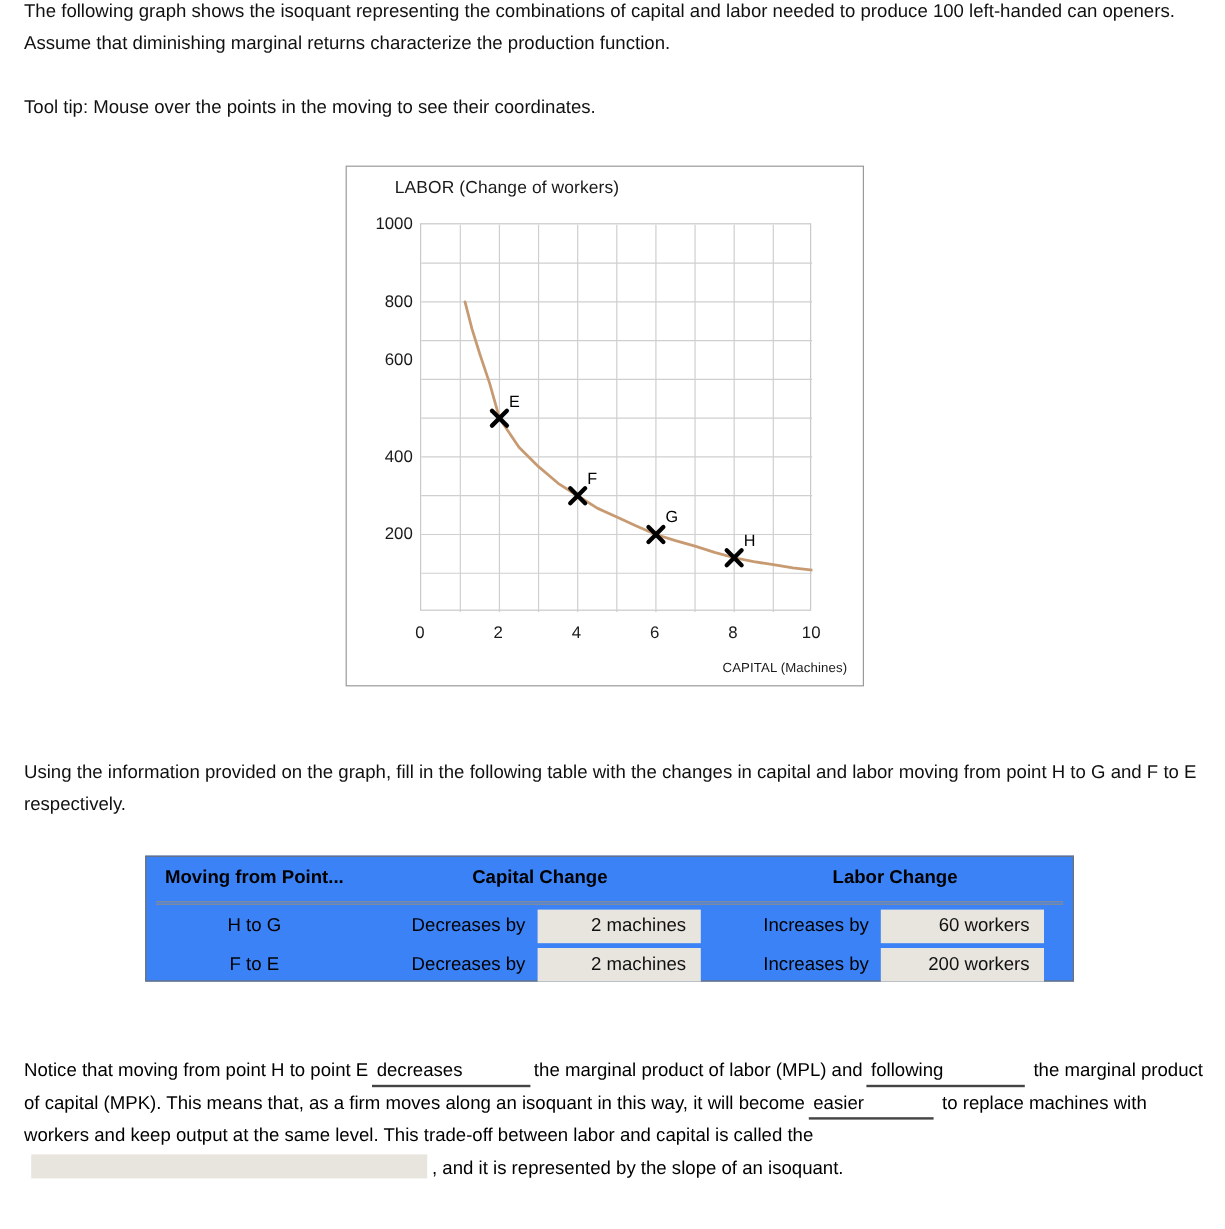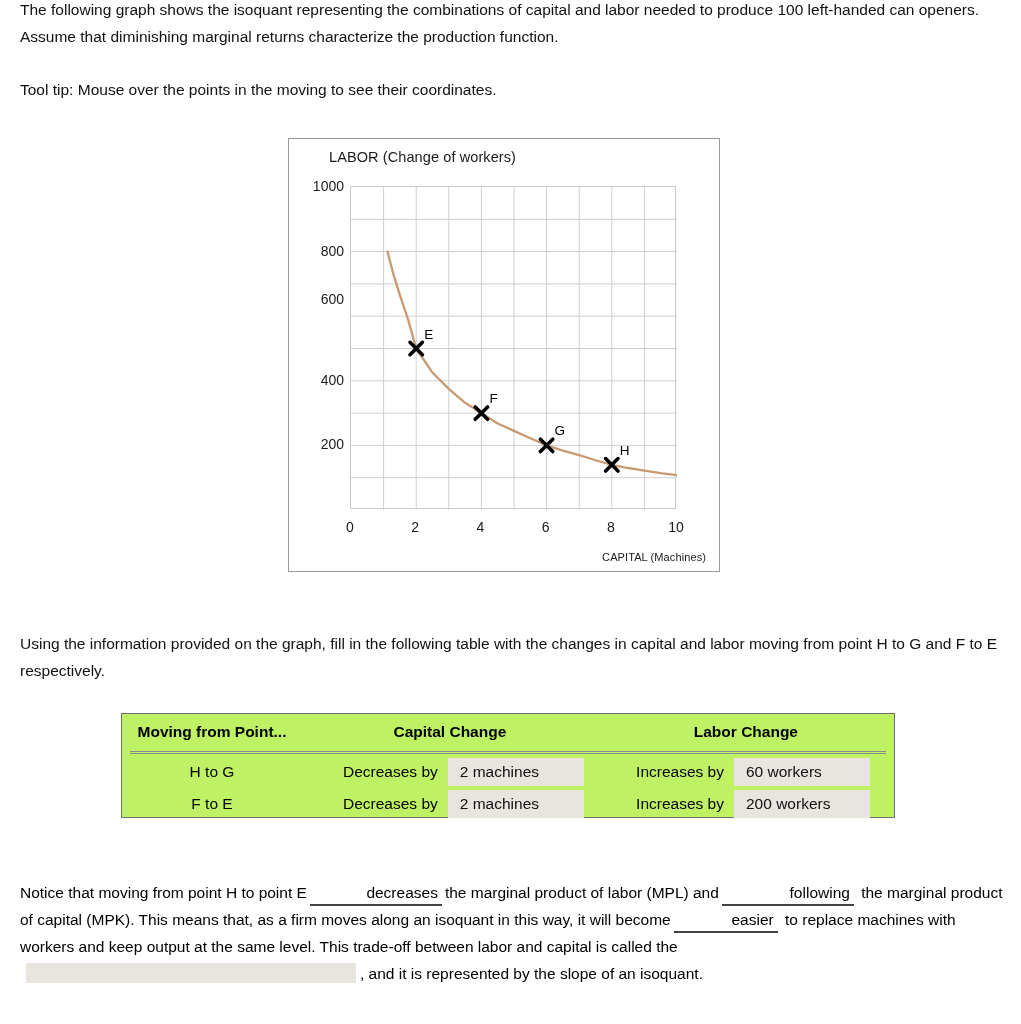--- a/index.html
+++ b/index.html
@@ -82,21 +82,21 @@
     font-family: "Liberation Sans", sans-serif;
     white-space: nowrap;
   }
 
   
   #answer-table-box {
     position: absolute;
     left: 121px; top: 713px;
     width: 774px; height: 105px;
     border: 1px solid #6f6f6f;
-    background: #bef264;
+    background: #3b82f6;
   }
   #answer-table { width: 100%; border-collapse: collapse; }
   #answer-table th {
     font-size: 15.5px;
     font-weight: bold;
     color: #000;
     padding: 9px 0 8px 0;
     text-align: center;
     white-space: nowrap;
   }
@@ -120,35 +120,36 @@
   .cell-dirlabel { text-align: right; padding-right: 10px !important; white-space: nowrap; }
   .cell-field { text-align: left; padding-left: 0 !important; }
   .select-field {
     display: inline-block;
     background: #E7E5DE;
     padding: 4px 12px 5px 12px;
     font-size: 15.5px;
     color: #111;
     min-width: 136px;
     line-height: 19px;
+    text-align: right;
   }
   .col-capfield { width: 150px; }
   .col-labfield { width: 160px; }
 
   
   #closing-para {
     position: absolute;
     left: 20px; top: 879px;
     width: 985px;
     line-height: 27px;
     font-size: 15.5px;
   }
   .blank-underline {
     display: inline-block;
-    text-align: right;
+    text-align: left;
     border-bottom: 2px solid #444;
     padding: 0 4px 1px 4px;
     margin: 0 3px;
     line-height: 21px;
     vertical-align: baseline;
   }
   .blank-underline.w-mid { min-width: 132px; }
   .blank-underline.w-sm  { min-width: 104px; }
   .blank-box {
     display: inline-block;

